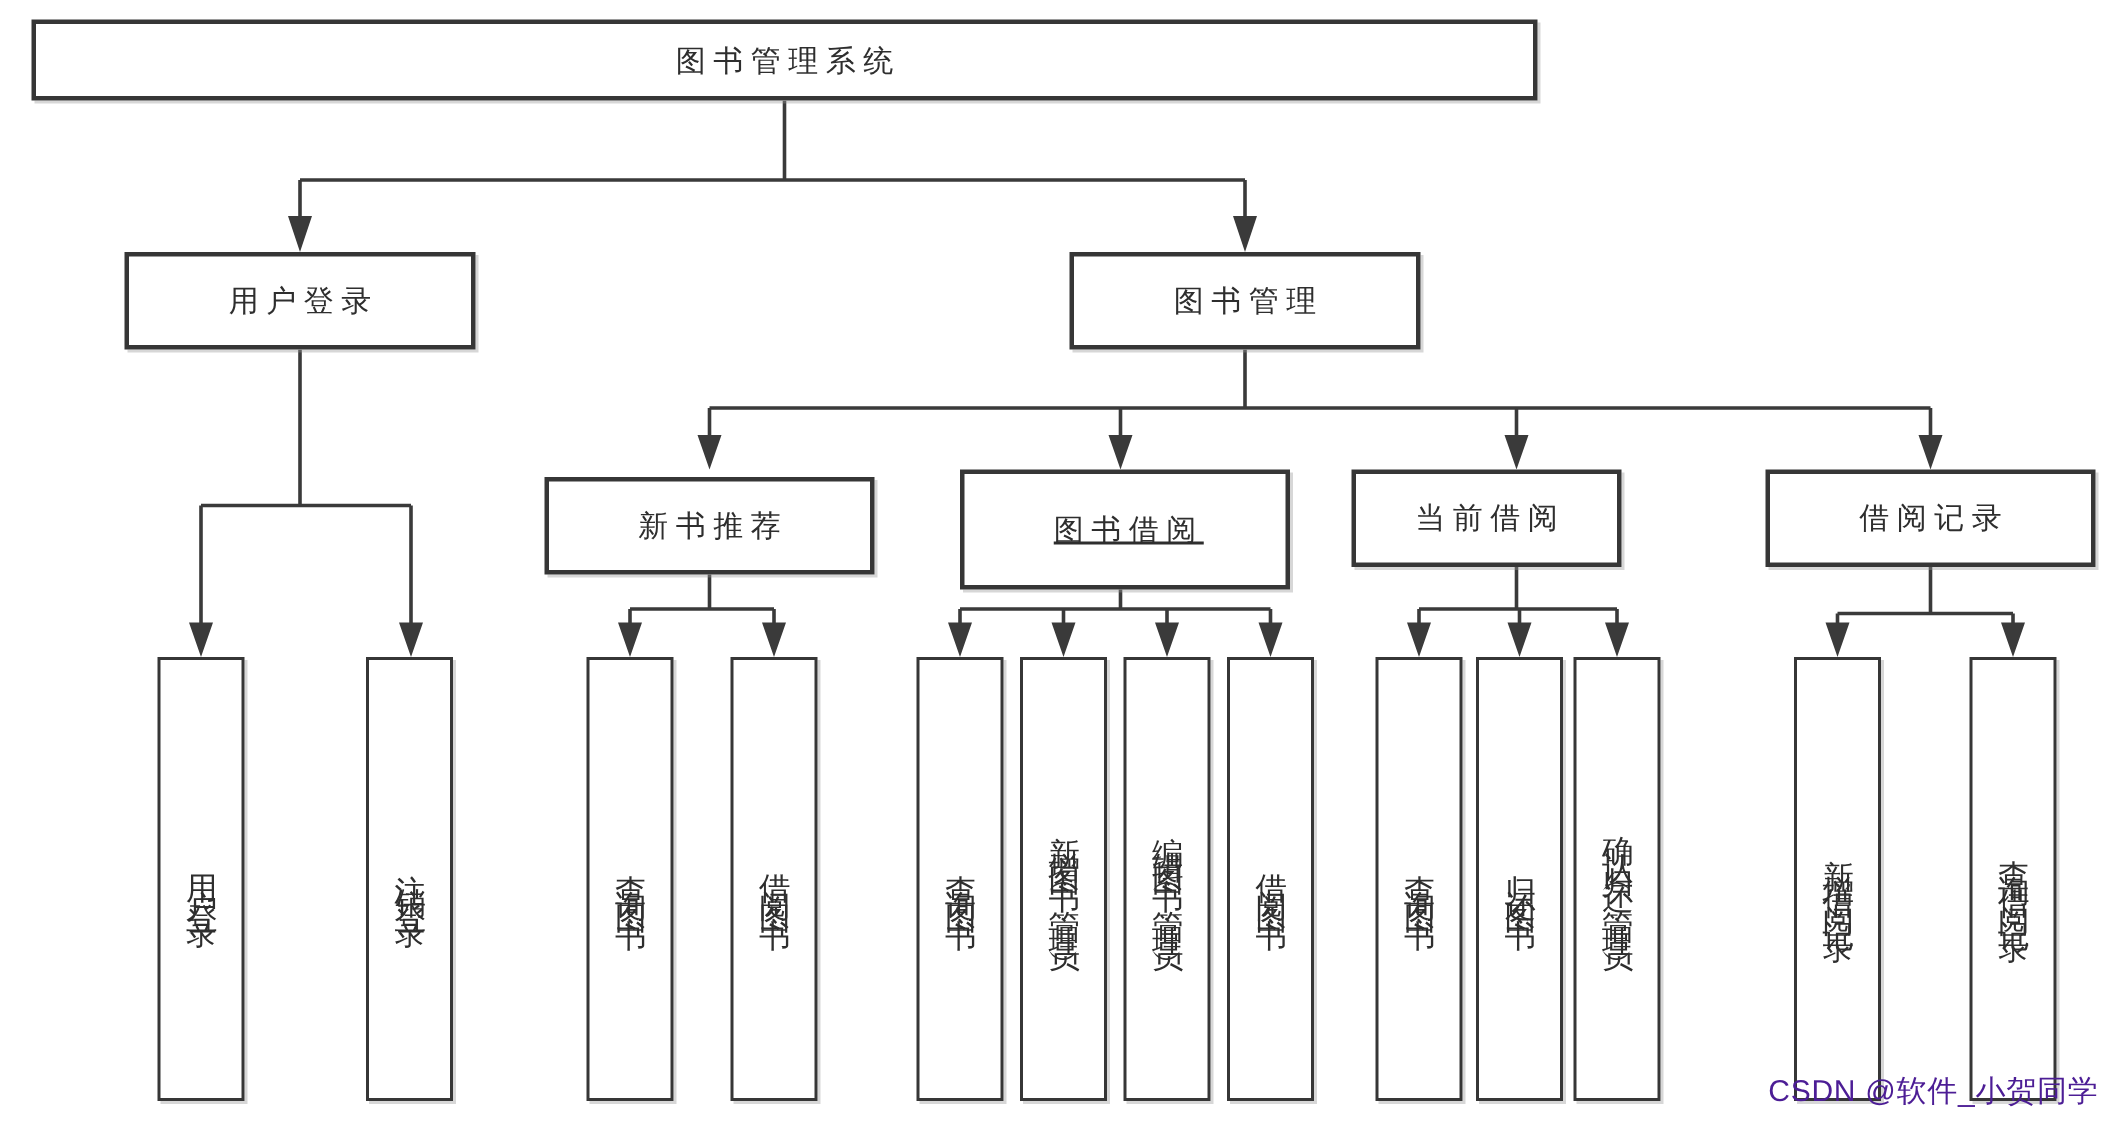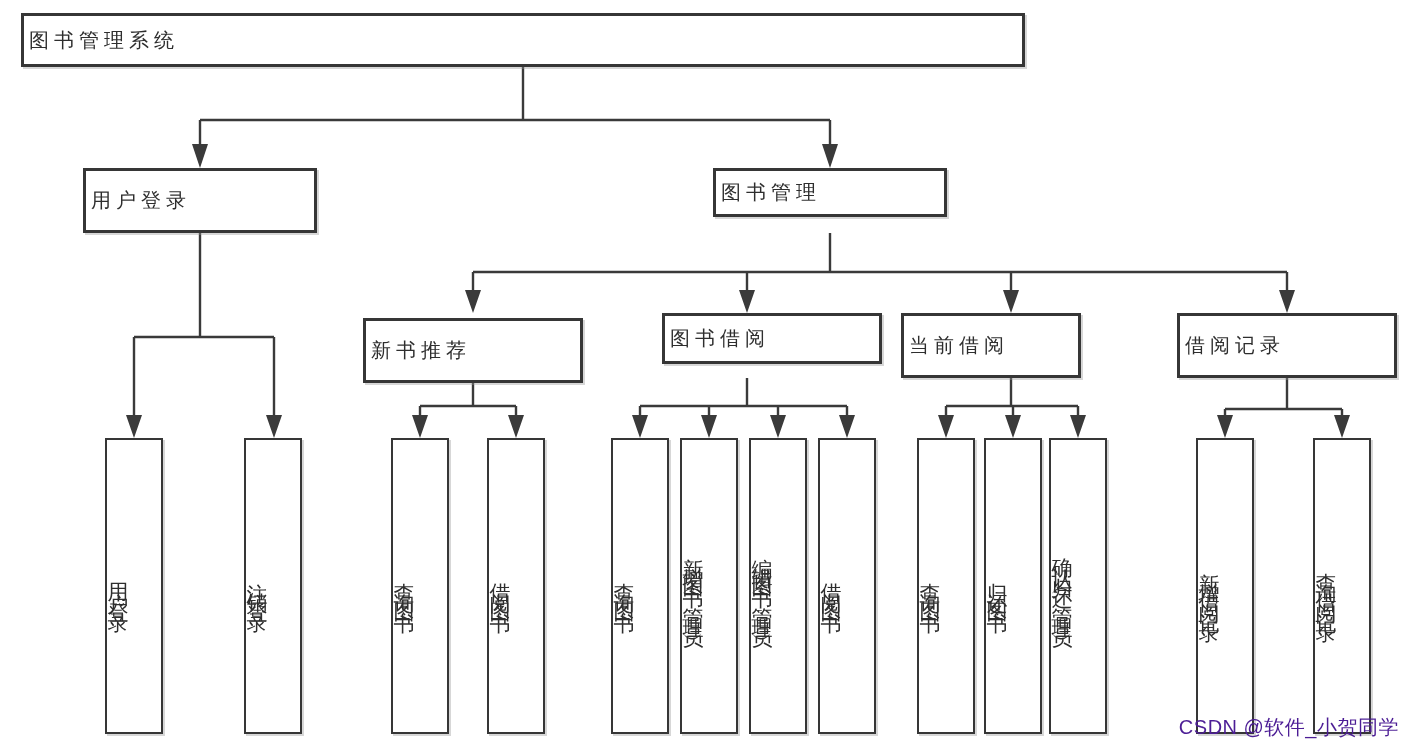--- a/index.html
+++ b/index.html
@@ -24,21 +24,21 @@
     height: 747px;
   }
   .box {
     position: absolute;
     box-sizing: border-box;
     background: #ffffff;
     border: 3px solid #363636;
     box-shadow: 2px 2px 0 rgba(150,150,150,0.38);
     display: flex;
     align-items: center;
-    justify-content: flex-start;
+    justify-content: center;
   }
   .box.leaf {
     border-width: 2px;
   }
   .hlabel {
     font-size: 20px;
     letter-spacing: 5px;
     text-indent: 5px;
     white-space: nowrap;
   }
@@ -88,28 +88,28 @@
     </g>
   </svg>
 
   <div class="box" style="left:21px; top:13px; width:1004px; height:54px;">
     <span class="hlabel">图书管理系统</span>
   </div>
 
   <div class="box" style="left:83px; top:168px; width:234px; height:65px;">
     <span class="hlabel">用户登录</span>
   </div>
-  <div class="box" style="left:713px; top:168px; width:234px; height:49px;">
+  <div class="box" style="left:713px; top:168px; width:234px; height:65px;">
     <span class="hlabel">图书管理</span>
   </div>
 
   <div class="box" style="left:363px; top:318px; width:220px; height:65px;">
     <span class="hlabel">新书推荐</span>
   </div>
-  <div class="box" style="left:662px; top:313px; width:220px; height:51px;">
+  <div class="box" style="left:640px; top:313px; width:220px; height:80px;text-decoration:underline;">
     <span class="hlabel">图书借阅</span>
   </div>
   <div class="box" style="left:901px; top:313px; width:180px; height:65px;">
     <span class="hlabel">当前借阅</span>
   </div>
   <div class="box" style="left:1177px; top:313px; width:220px; height:65px;">
     <span class="hlabel">借阅记录</span>
   </div>
 
   <div class="box leaf" style="left:105px; top:438px; width:58px; height:296px;">

